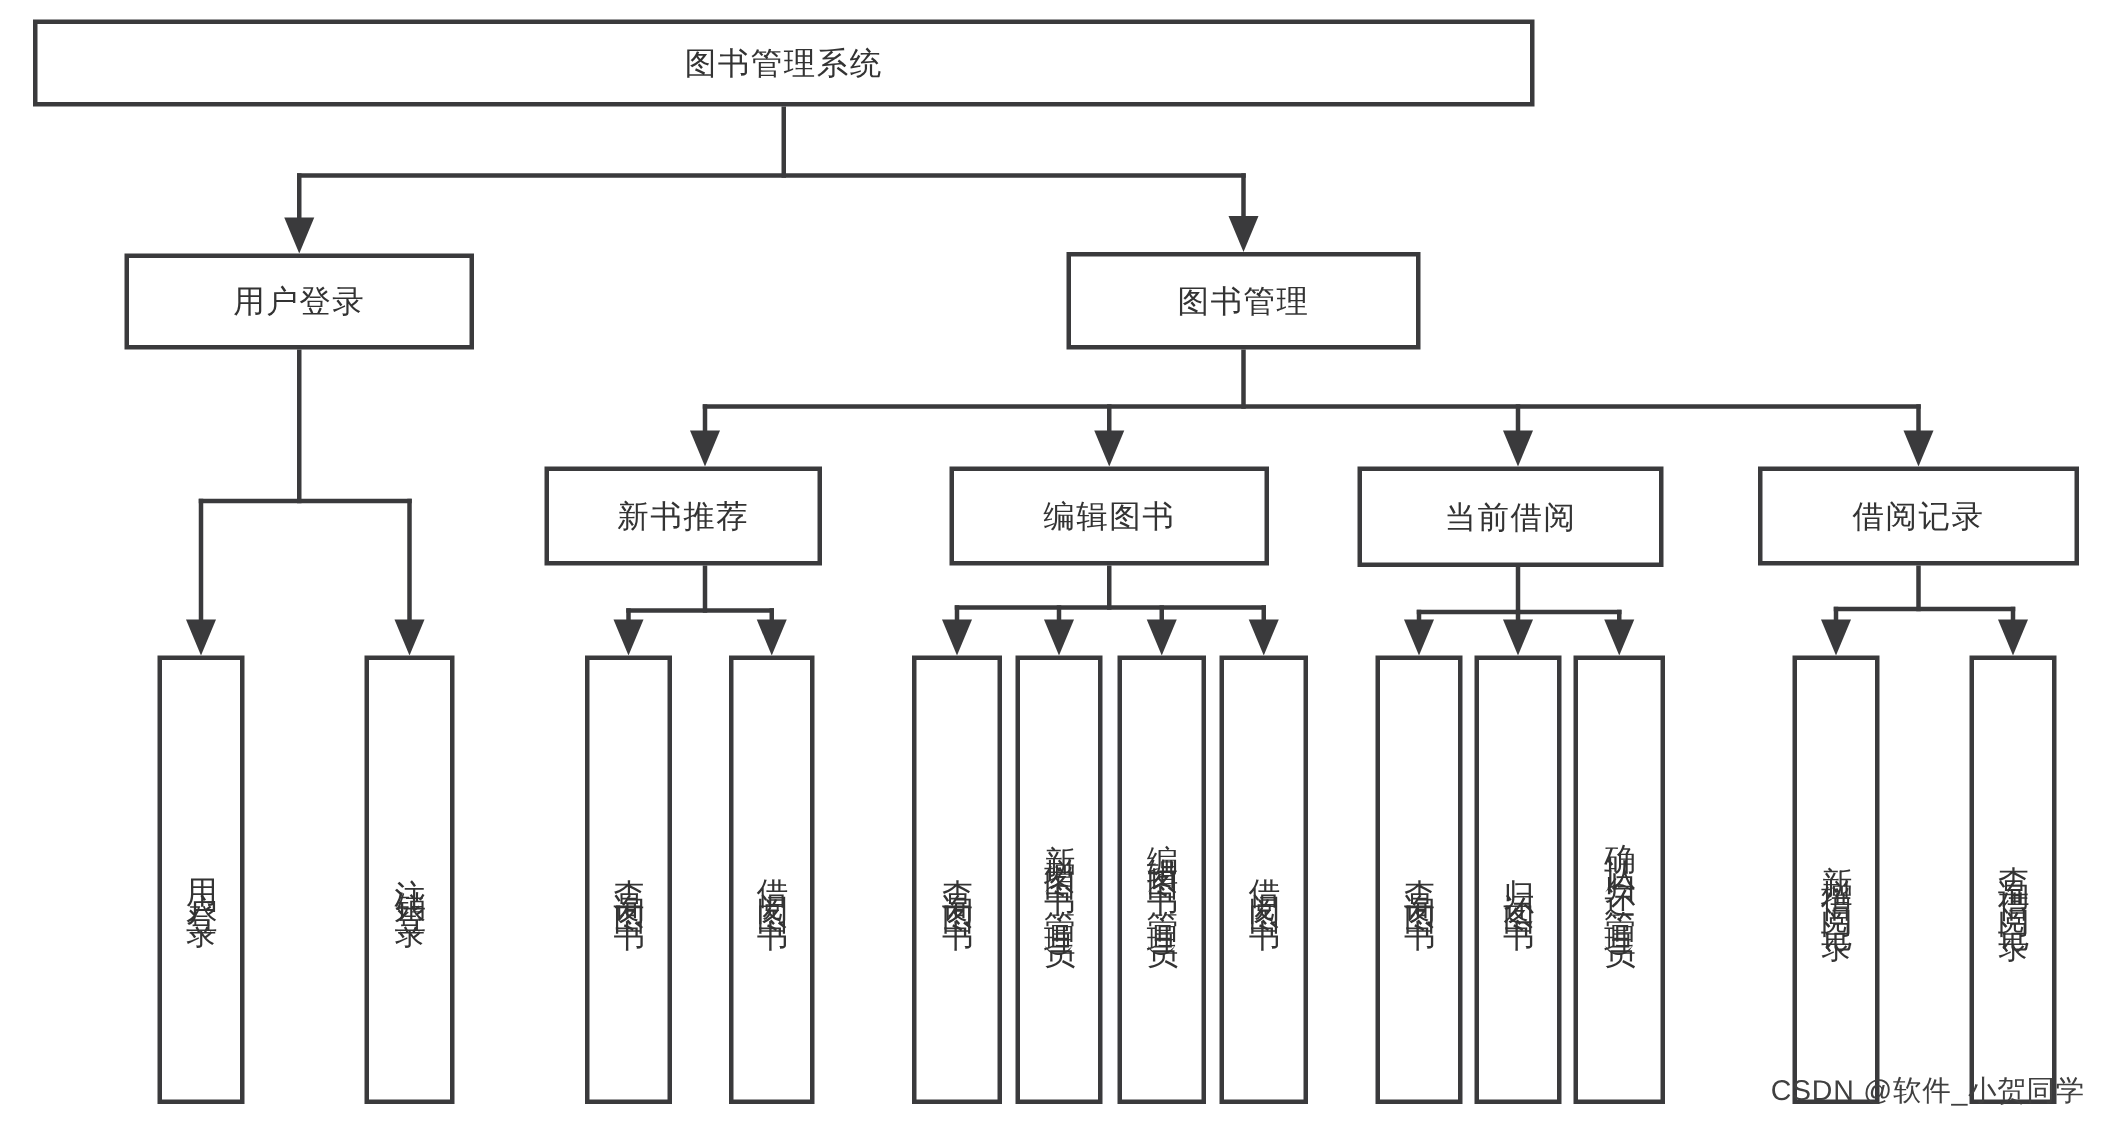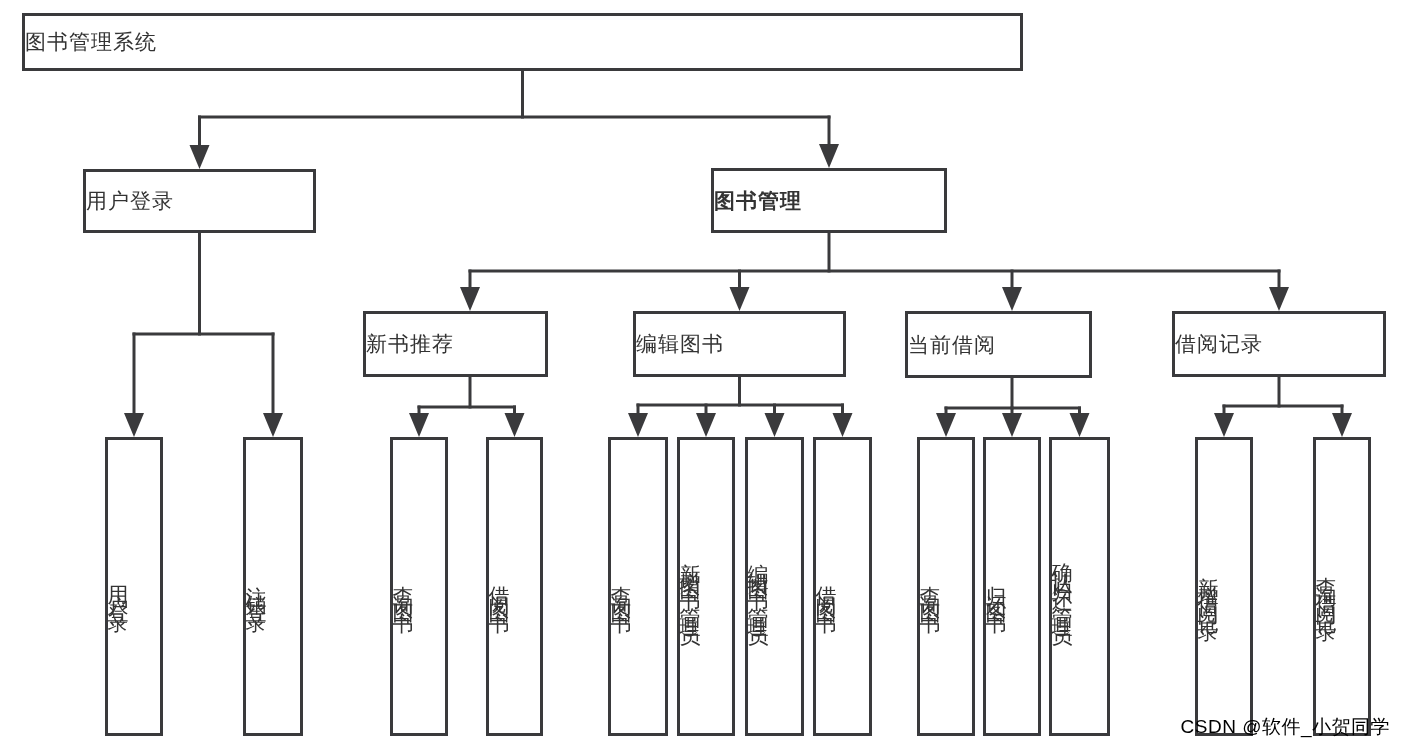--- a/index.html
+++ b/index.html
@@ -22,21 +22,21 @@
     height: 747px;
     z-index: 1;
   }
   .node {
     position: absolute;
     box-sizing: border-box;
     border: 3px solid #3a3a3c;
     background: #ffffff;
     display: flex;
     align-items: center;
-    justify-content: flex-start;
+    justify-content: center;
     color: #333333;
     font-size: 21px;
     z-index: 2;
   }
   .node .lbl {
     letter-spacing: 1px;
     white-space: nowrap;
   }
   .node.vertical .lbl {
     writing-mode: vertical-rl;
@@ -107,37 +107,37 @@
       <polygon points="1002,413 1022,413 1012,437" fill="#3a3a3c"></polygon>
       <line x1="1079.5" y1="408" x2="1079.5" y2="425" stroke="#3a3a3c" stroke-width="3" stroke-linecap="square"></line>
       <polygon points="1069.5,413 1089.5,413 1079.5,437" fill="#3a3a3c"></polygon>
       <line x1="1279" y1="377" x2="1279" y2="406" stroke="#3a3a3c" stroke-width="3" stroke-linecap="square"></line>
       <line x1="1224" y1="406" x2="1342" y2="406" stroke="#3a3a3c" stroke-width="3" stroke-linecap="square"></line>
       <line x1="1224" y1="406" x2="1224" y2="425" stroke="#3a3a3c" stroke-width="3" stroke-linecap="square"></line>
       <polygon points="1214,413 1234,413 1224,437" fill="#3a3a3c"></polygon>
       <line x1="1342" y1="406" x2="1342" y2="425" stroke="#3a3a3c" stroke-width="3" stroke-linecap="square"></line>
       <polygon points="1332,413 1352,413 1342,437" fill="#3a3a3c"></polygon>
     </svg>
-  <div class="watermark" style="color: #000000;">CSDN @软件_小贺同学</div>
+  <div class="watermark" style="color: #404040;">CSDN @软件_小贺同学</div>
 <div class="node" style="left: 22px; top: 13px; width: 1001px; height: 58px;">
       <span class="lbl">图书管理系统</span>
     </div>
     <div class="node" style="left: 83px; top: 169px; width: 233px; height: 64px;">
       <span class="lbl">用户登录</span>
     </div>
-    <div class="node" style="left: 711px; top: 168px; width: 236px; height: 65px; font-weight: bold;">
+    <div class="node" style="left: 711px; top: 168px; width: 236px; height: 65px;">
       <span class="lbl">图书管理</span>
     </div>
     <div class="node" style="left: 363px; top: 311px; width: 185px; height: 66px;">
       <span class="lbl">新书推荐</span>
     </div>
     <div class="node" style="left: 633px; top: 311px; width: 213px; height: 66px;">
       <span class="lbl">编辑图书</span>
     </div>
-    <div class="node" style="left: 905px; top: 311px; width: 187px; height: 67px;">
+    <div class="node" style="left: 905px; top: 311px; width: 204px; height: 67px;">
       <span class="lbl">当前借阅</span>
     </div>
     <div class="node" style="left: 1172px; top: 311px; width: 214px; height: 66px;">
       <span class="lbl">借阅记录</span>
     </div>
     <div class="node vertical" style="left: 105px; top: 437px; width: 58px; height: 299px;">
       <span class="lbl">用户登录</span>
     </div>
     <div class="node vertical" style="left: 243px; top: 437px; width: 60px; height: 299px;">
       <span class="lbl">注销登录</span>

